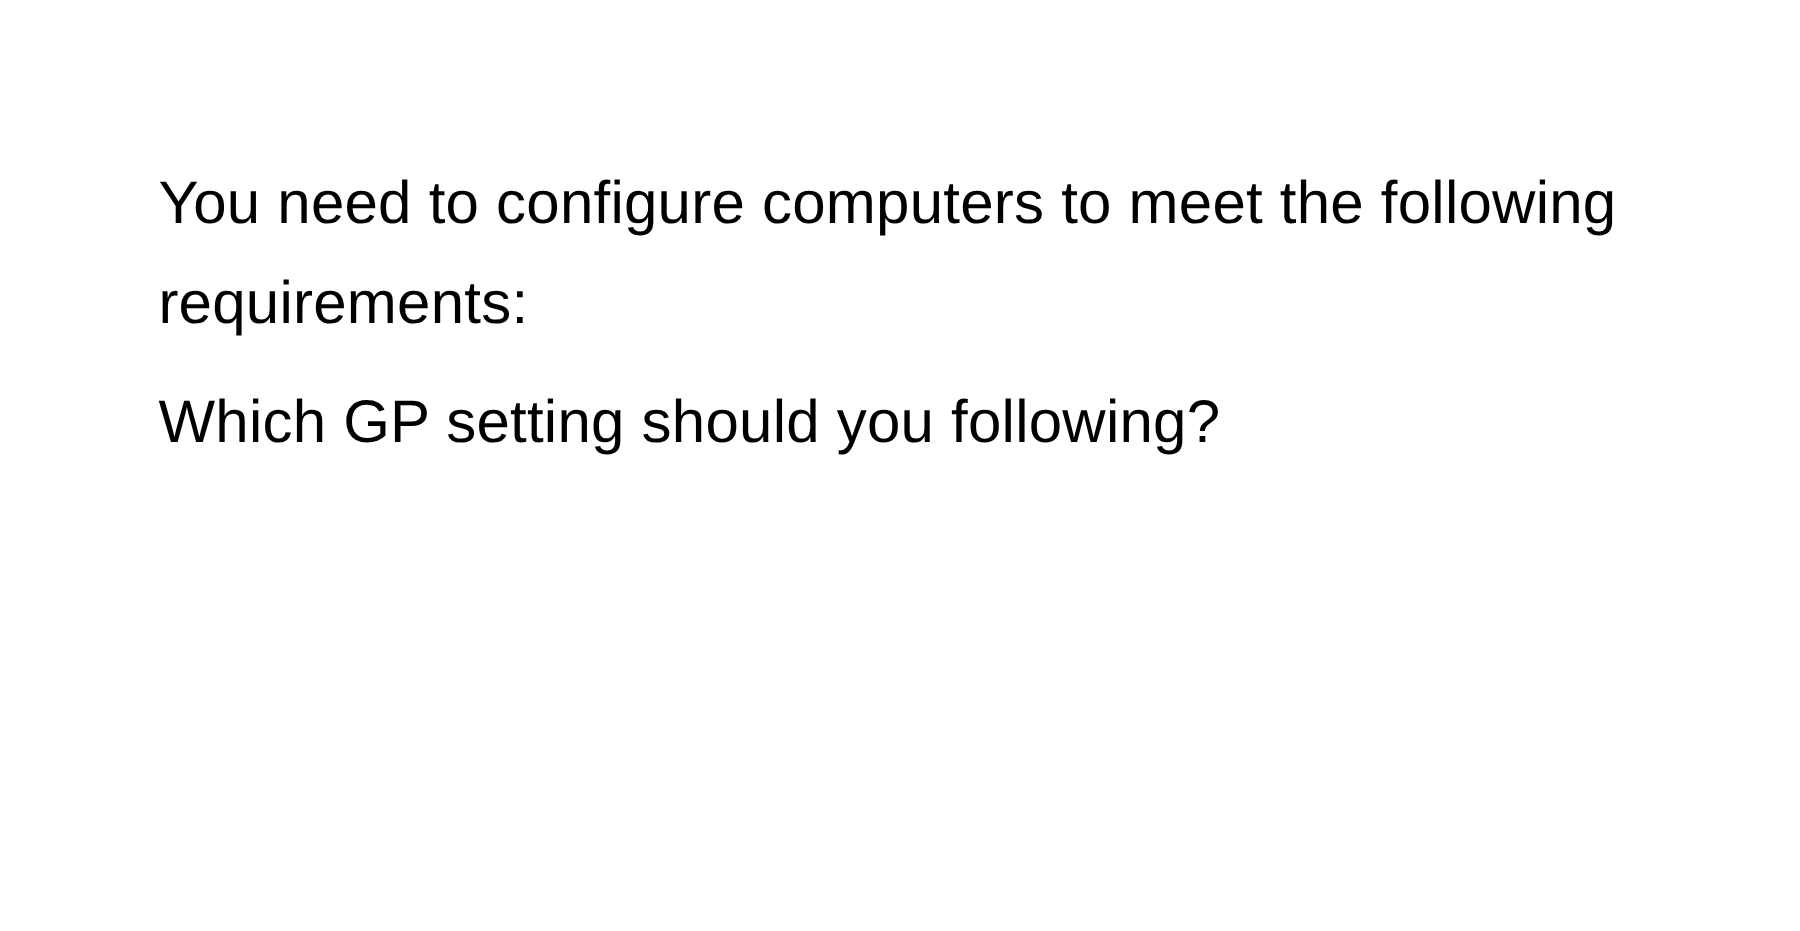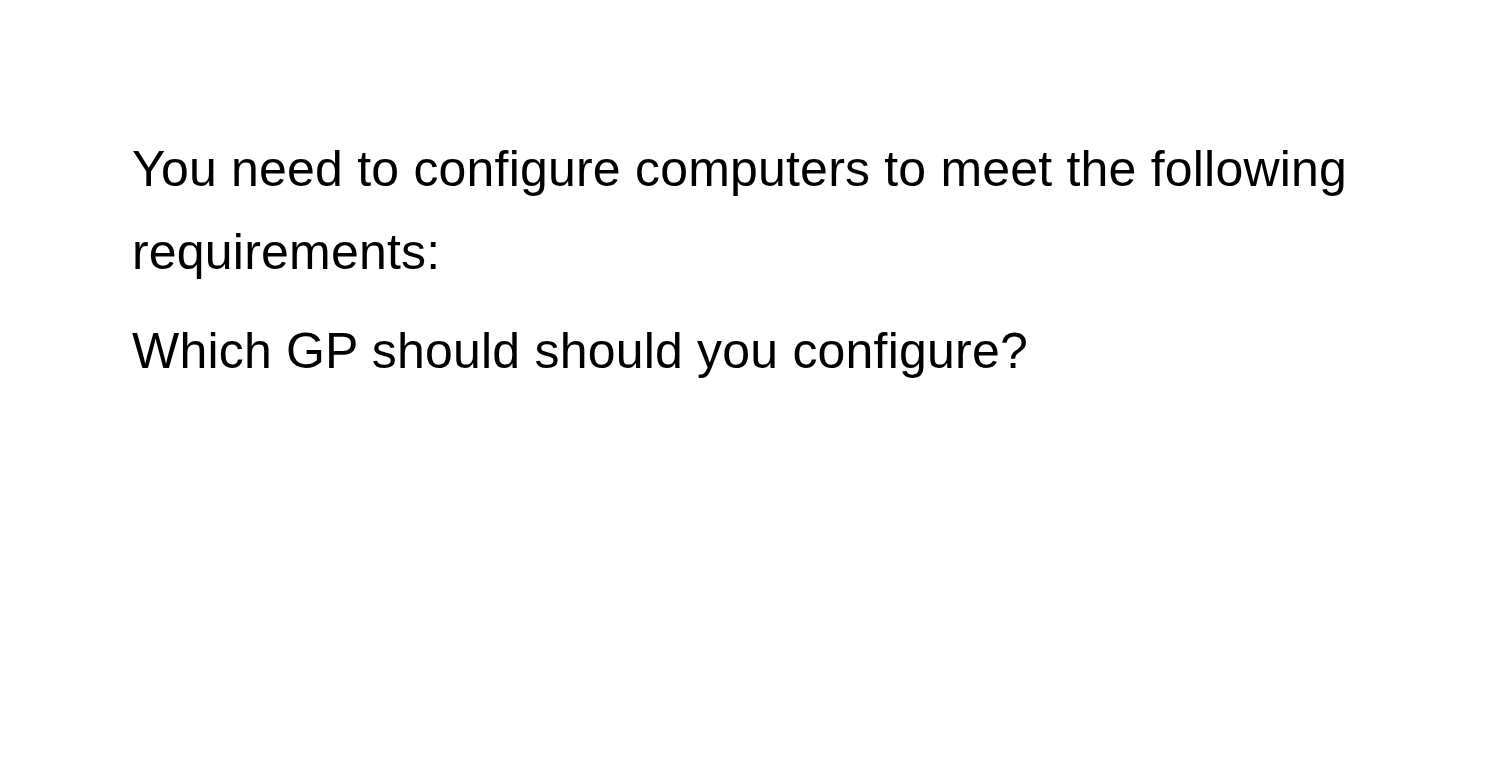--- a/index.html
+++ b/index.html
@@ -24,14 +24,14 @@
   }
   .para {
     display: block;
   }
 </style>
 </head>
 <body>
 
 <div class="question-block">
   <span class="para">You need to configure computers to meet the following requirements:</span>
-  <span class="para">Which GP should should you configure?</span>
+  <span class="para">Which GP setting should you following?</span>
 </div>
 
 </body></html>

